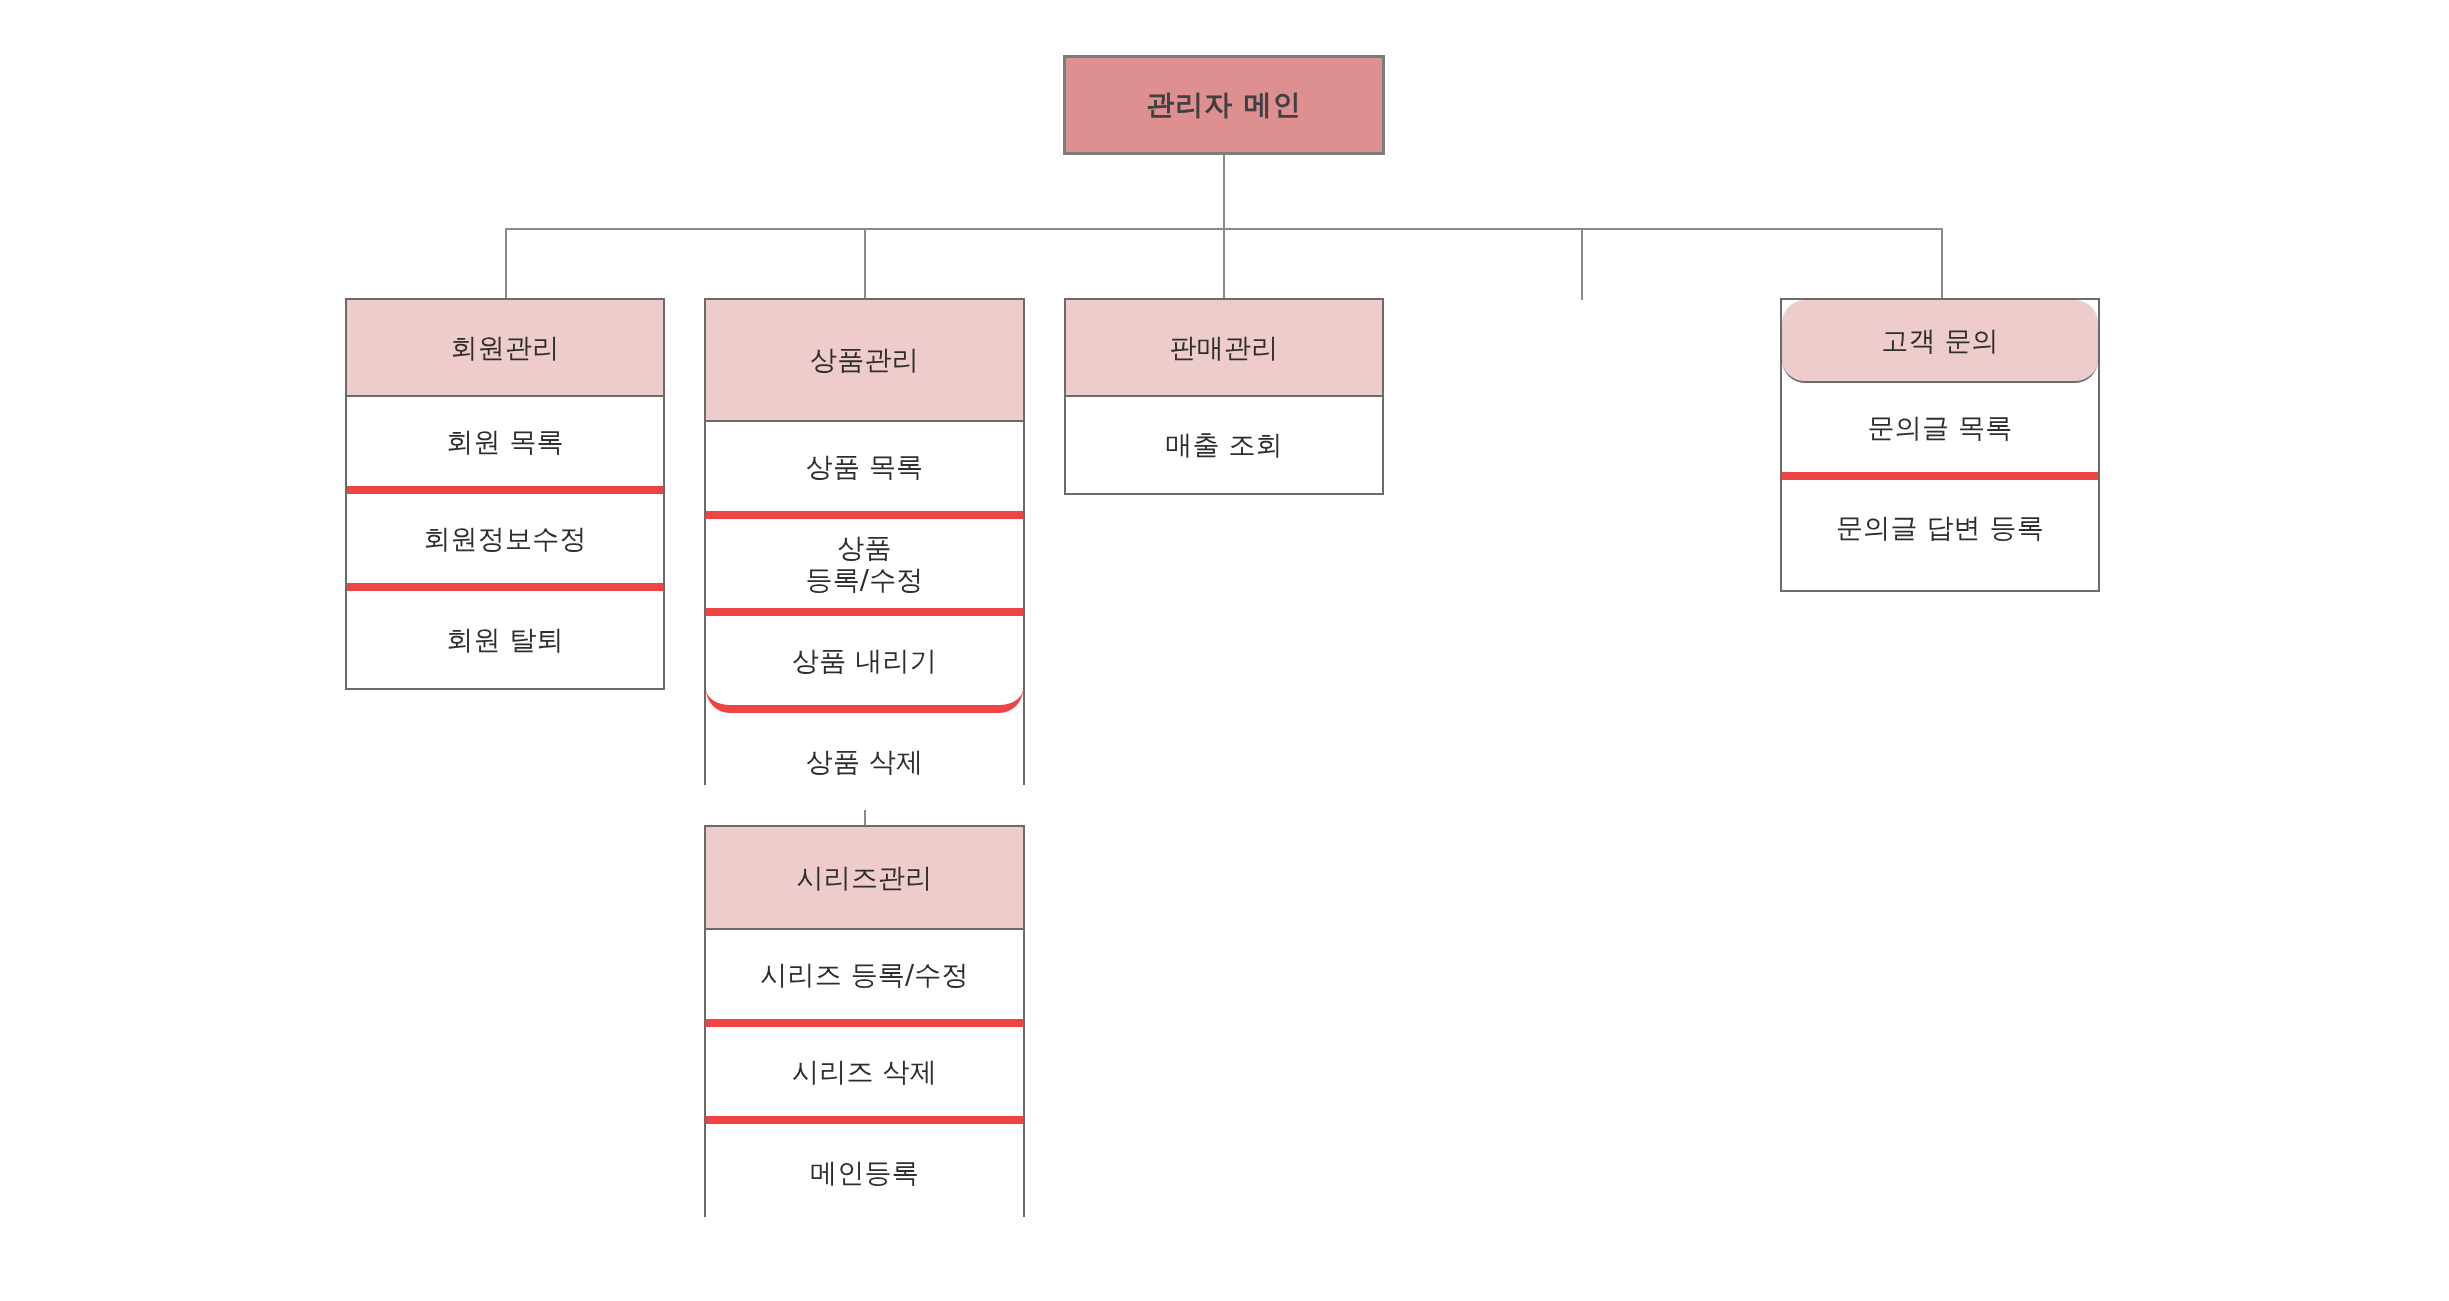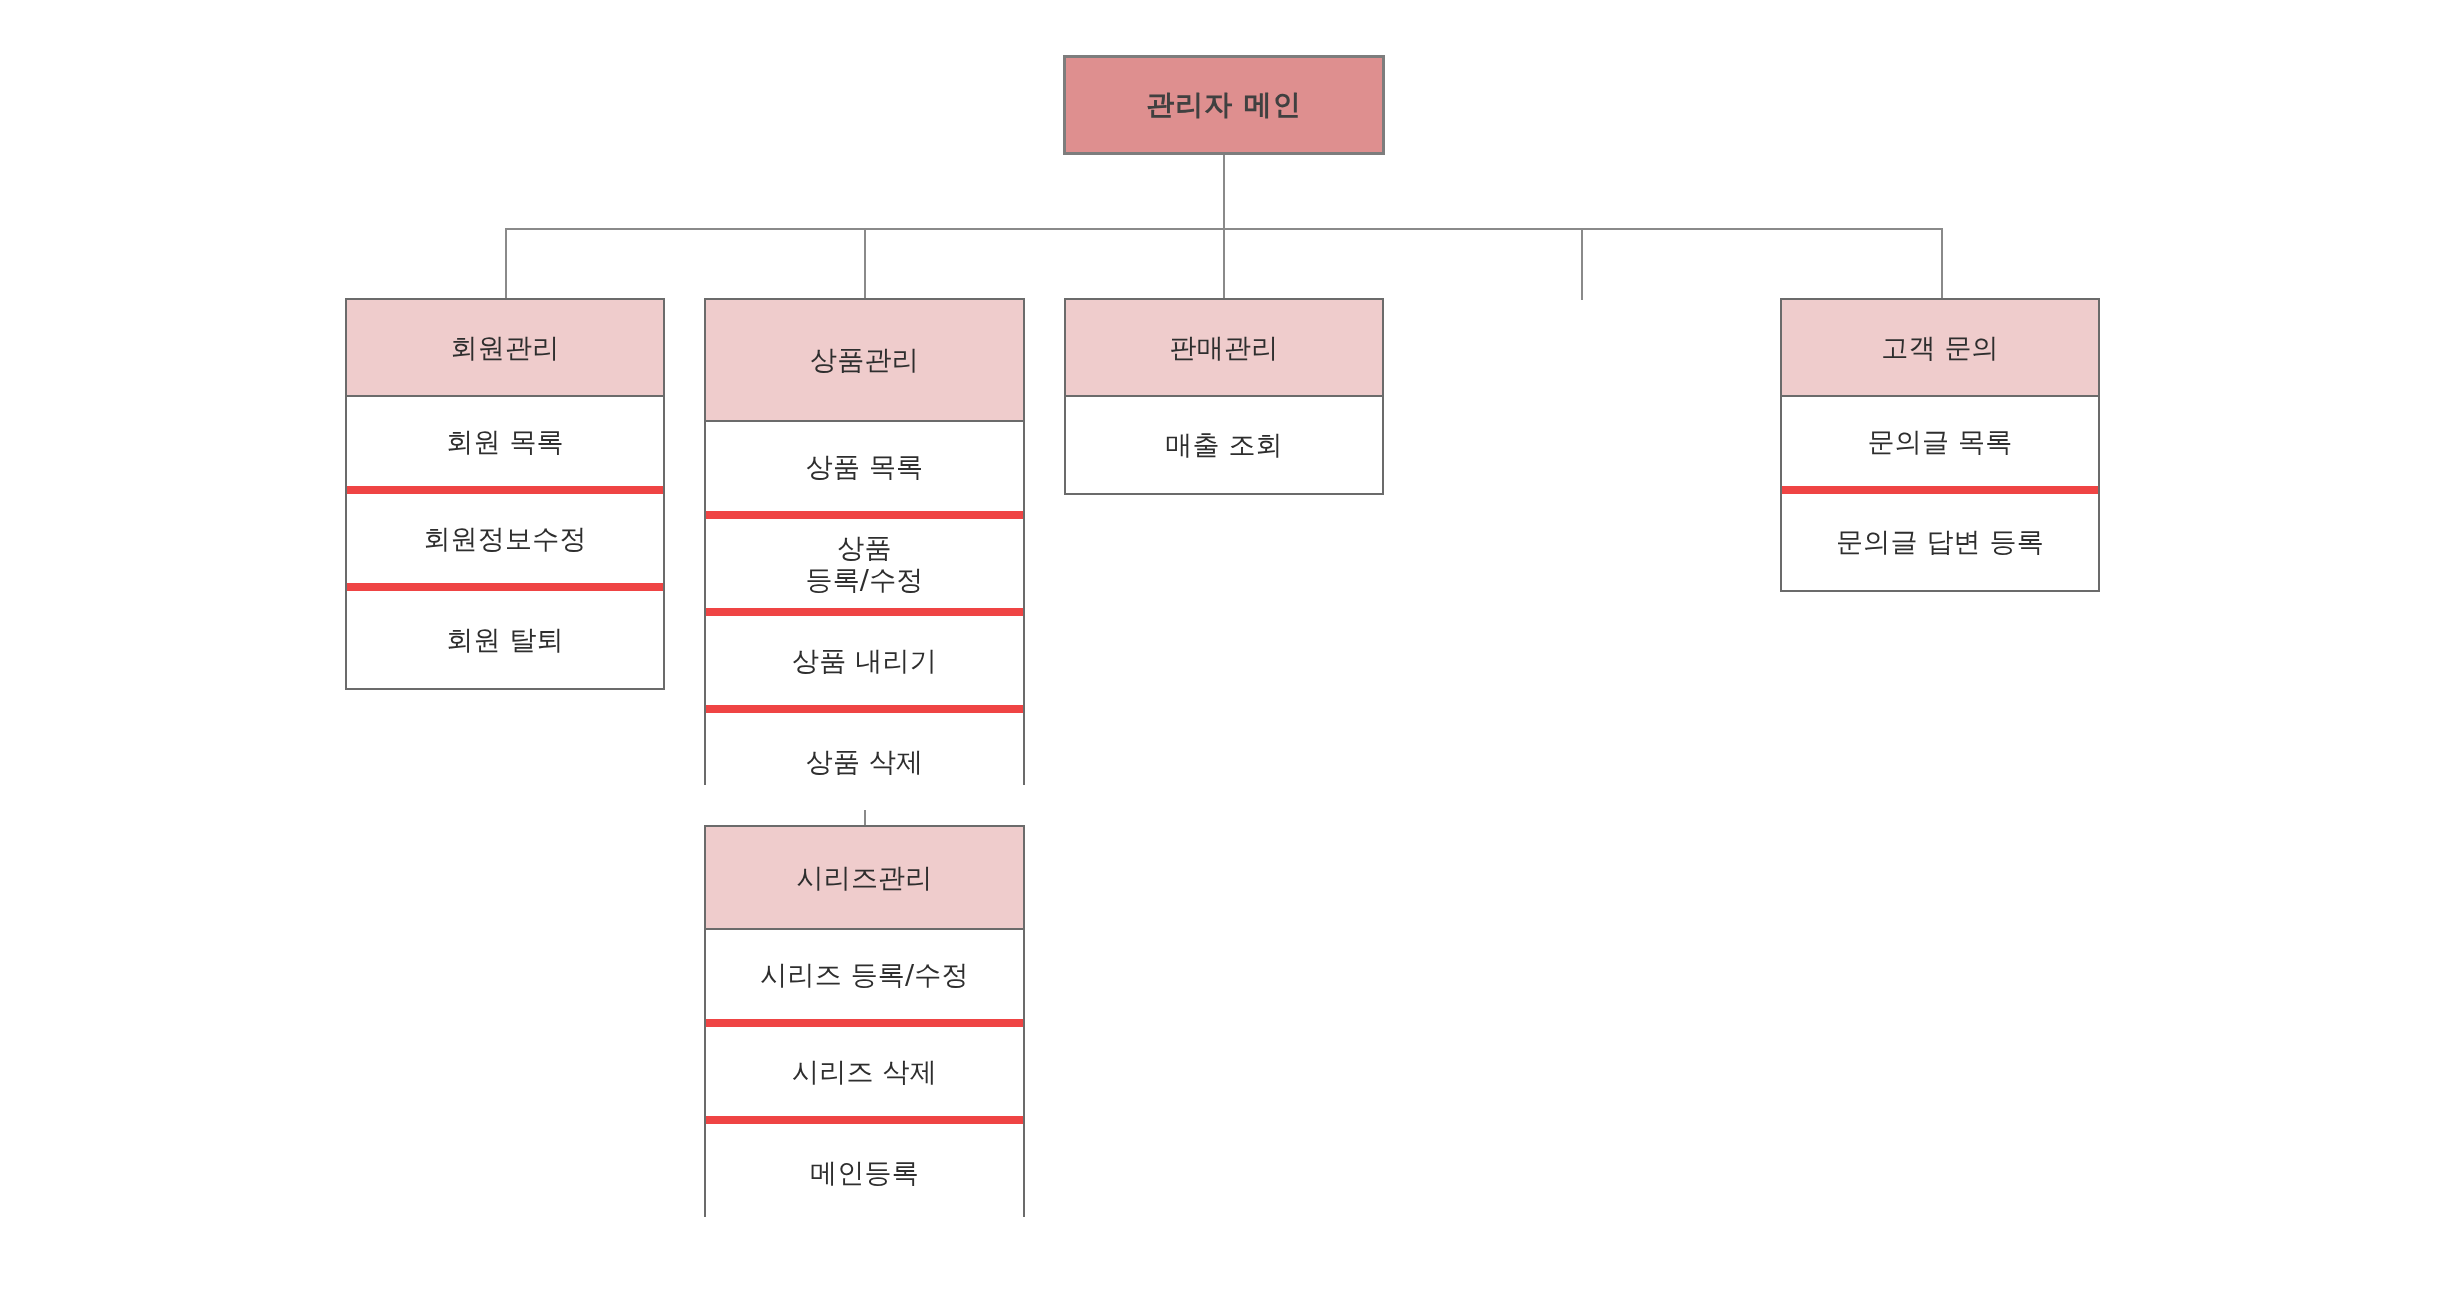--- a/index.html
+++ b/index.html
@@ -105,36 +105,36 @@
     <div class="cell item" style="height:97px;">회원 목록</div>
     <div class="cell item" style="height:97px;">회원정보수정</div>
     <div class="cell item last" style="height:97px;">회원 탈퇴</div>
   </div>
 
   <div class="box" style="left:704px; top:298px; width:321px; height:487px;">
     <div class="cell head" style="height:122px;">상품관리</div>
     <div class="cell item" style="height:97px;">상품 목록</div>
     <div class="cell item" style="height:97px;">상품
 등록/수정</div>
-    <div class="cell item" style="height:97px;">상품 내리기</div>
+    <div class="cell item" style="height:97px;border-radius:24px;">상품 내리기</div>
     <div class="cell item last" style="height:97px;">상품 삭제</div>
   </div>
 
   <div class="box" style="left:704px; top:825px; width:321px; height:392px;">
     <div class="cell head" style="height:103px;">시리즈관리</div>
     <div class="cell item" style="height:97px;">시리즈 등록/수정</div>
     <div class="cell item" style="height:97px;">시리즈 삭제</div>
     <div class="cell item last" style="height:97px;">메인등록</div>
   </div>
 
   <div class="box" style="left:1064px; top:298px; width:320px; height:197px;">
     <div class="cell head" style="height:97px;">판매관리</div>
     <div class="cell item last" style="height:96px;">매출 조회</div>
   </div>
 
 
   <div class="box" style="left:1780px; top:298px; width:320px; height:294px;">
-    <div class="cell head" style="height:97px;">고객 문의</div>
+    <div class="cell head" style="height:83px;border-radius:23px;">고객 문의</div>
     <div class="cell item" style="height:97px;">문의글 목록</div>
     <div class="cell item last" style="height:96px;">문의글 답변 등록</div>
   </div>
 
 </div>
 
 </body></html>

